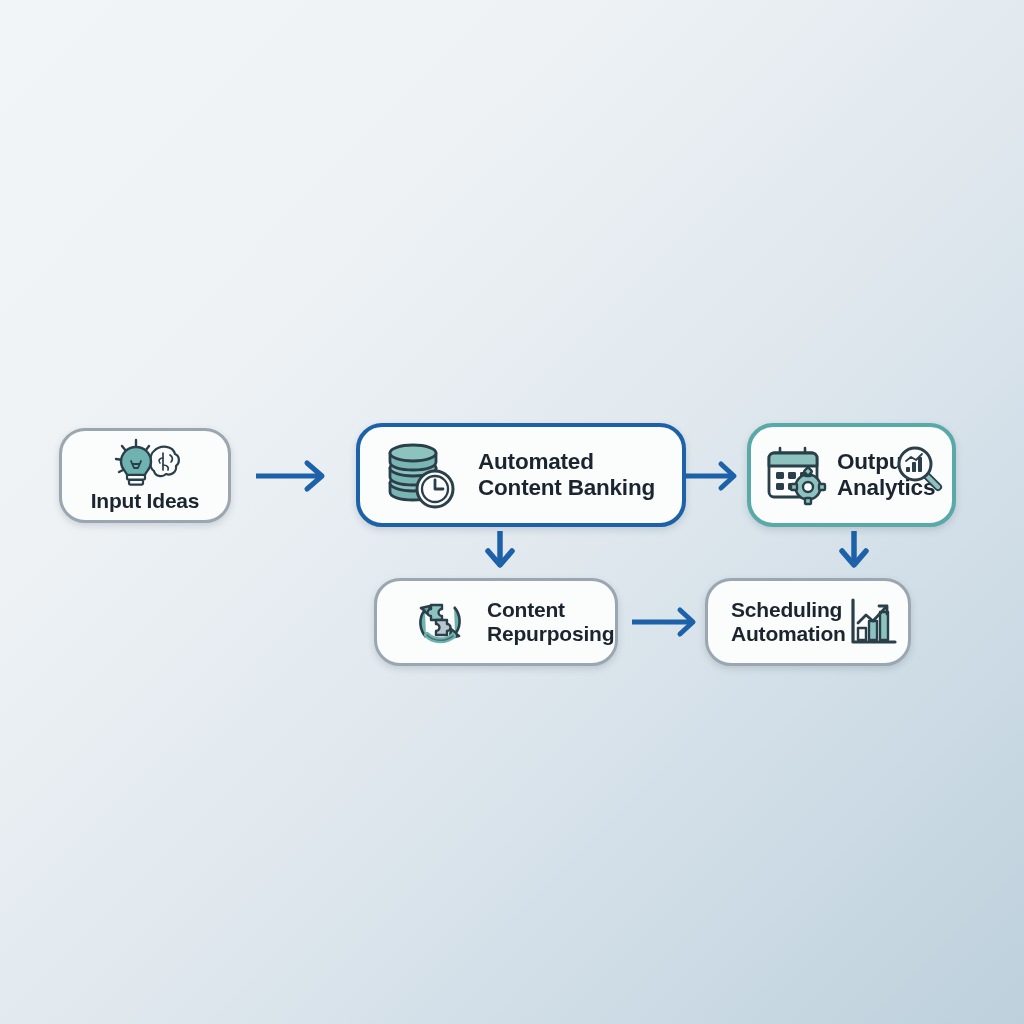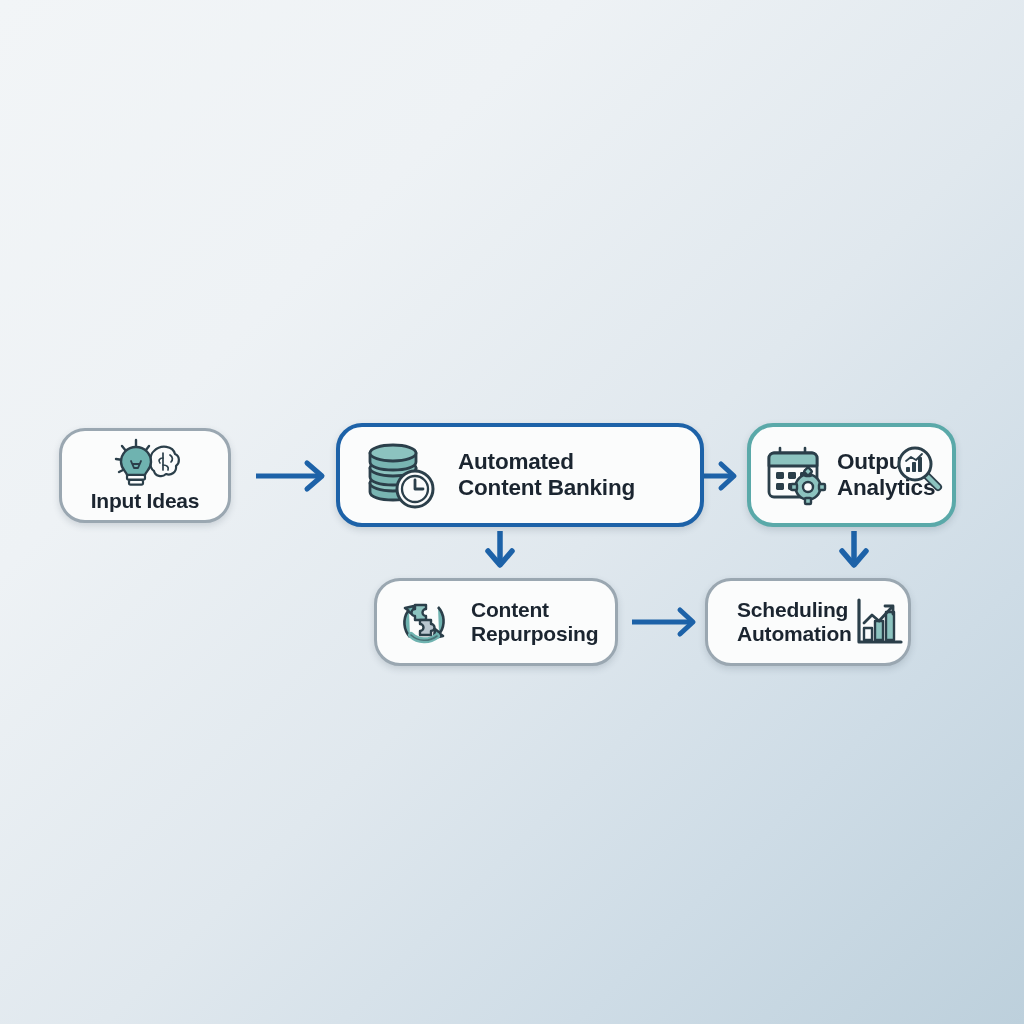--- a/index.html
+++ b/index.html
@@ -45,21 +45,21 @@
   #node-input-ideas {
     left: 59px; top: 428px; width: 172px; height: 95px;
     flex-direction: column;
     justify-content: center;
     gap: 2px;
   }
   #node-input-ideas .node-label { font-size: 21px; text-align: center; }
 
   
   #node-content-banking {
-    left: 336px; top: 423px; width: 368px; height: 104px;
+    left: 356px; top: 423px; width: 330px; height: 104px;
     padding-left: 24px;
     gap: 22px;
   }
   #node-content-banking .node-label { font-size: 22.5px; }
 
   
   #node-output-analytics {
     left: 747px; top: 423px; width: 209px; height: 104px;
     padding-left: 14px;
     gap: 10px;
@@ -67,29 +67,29 @@
   #node-output-analytics .node-label { font-size: 22.5px; position: relative; z-index: 1; }
   #node-output-analytics .magnifier-wrap {
     position: absolute;
     right: 8px; top: 16px;
     z-index: 2;
   }
 
   
   #node-content-repurposing {
     left: 374px; top: 578px; width: 244px; height: 88px;
-    padding-left: 16px;
+    padding-left: 32px;
     gap: 16px;
   }
   #node-content-repurposing .node-label { font-size: 21px; }
 
   
   #node-scheduling-automation {
     left: 705px; top: 578px; width: 206px; height: 88px;
-    padding-left: 29px;
+    padding-left: 23px;
     gap: 2px;
   }
   #node-scheduling-automation .node-label { font-size: 21px; }
 
   .icon { display: block; flex: none; }
 
   svg { display: block; }
   .arrow-layer {
     position: absolute;
     left: 0; top: 0;

